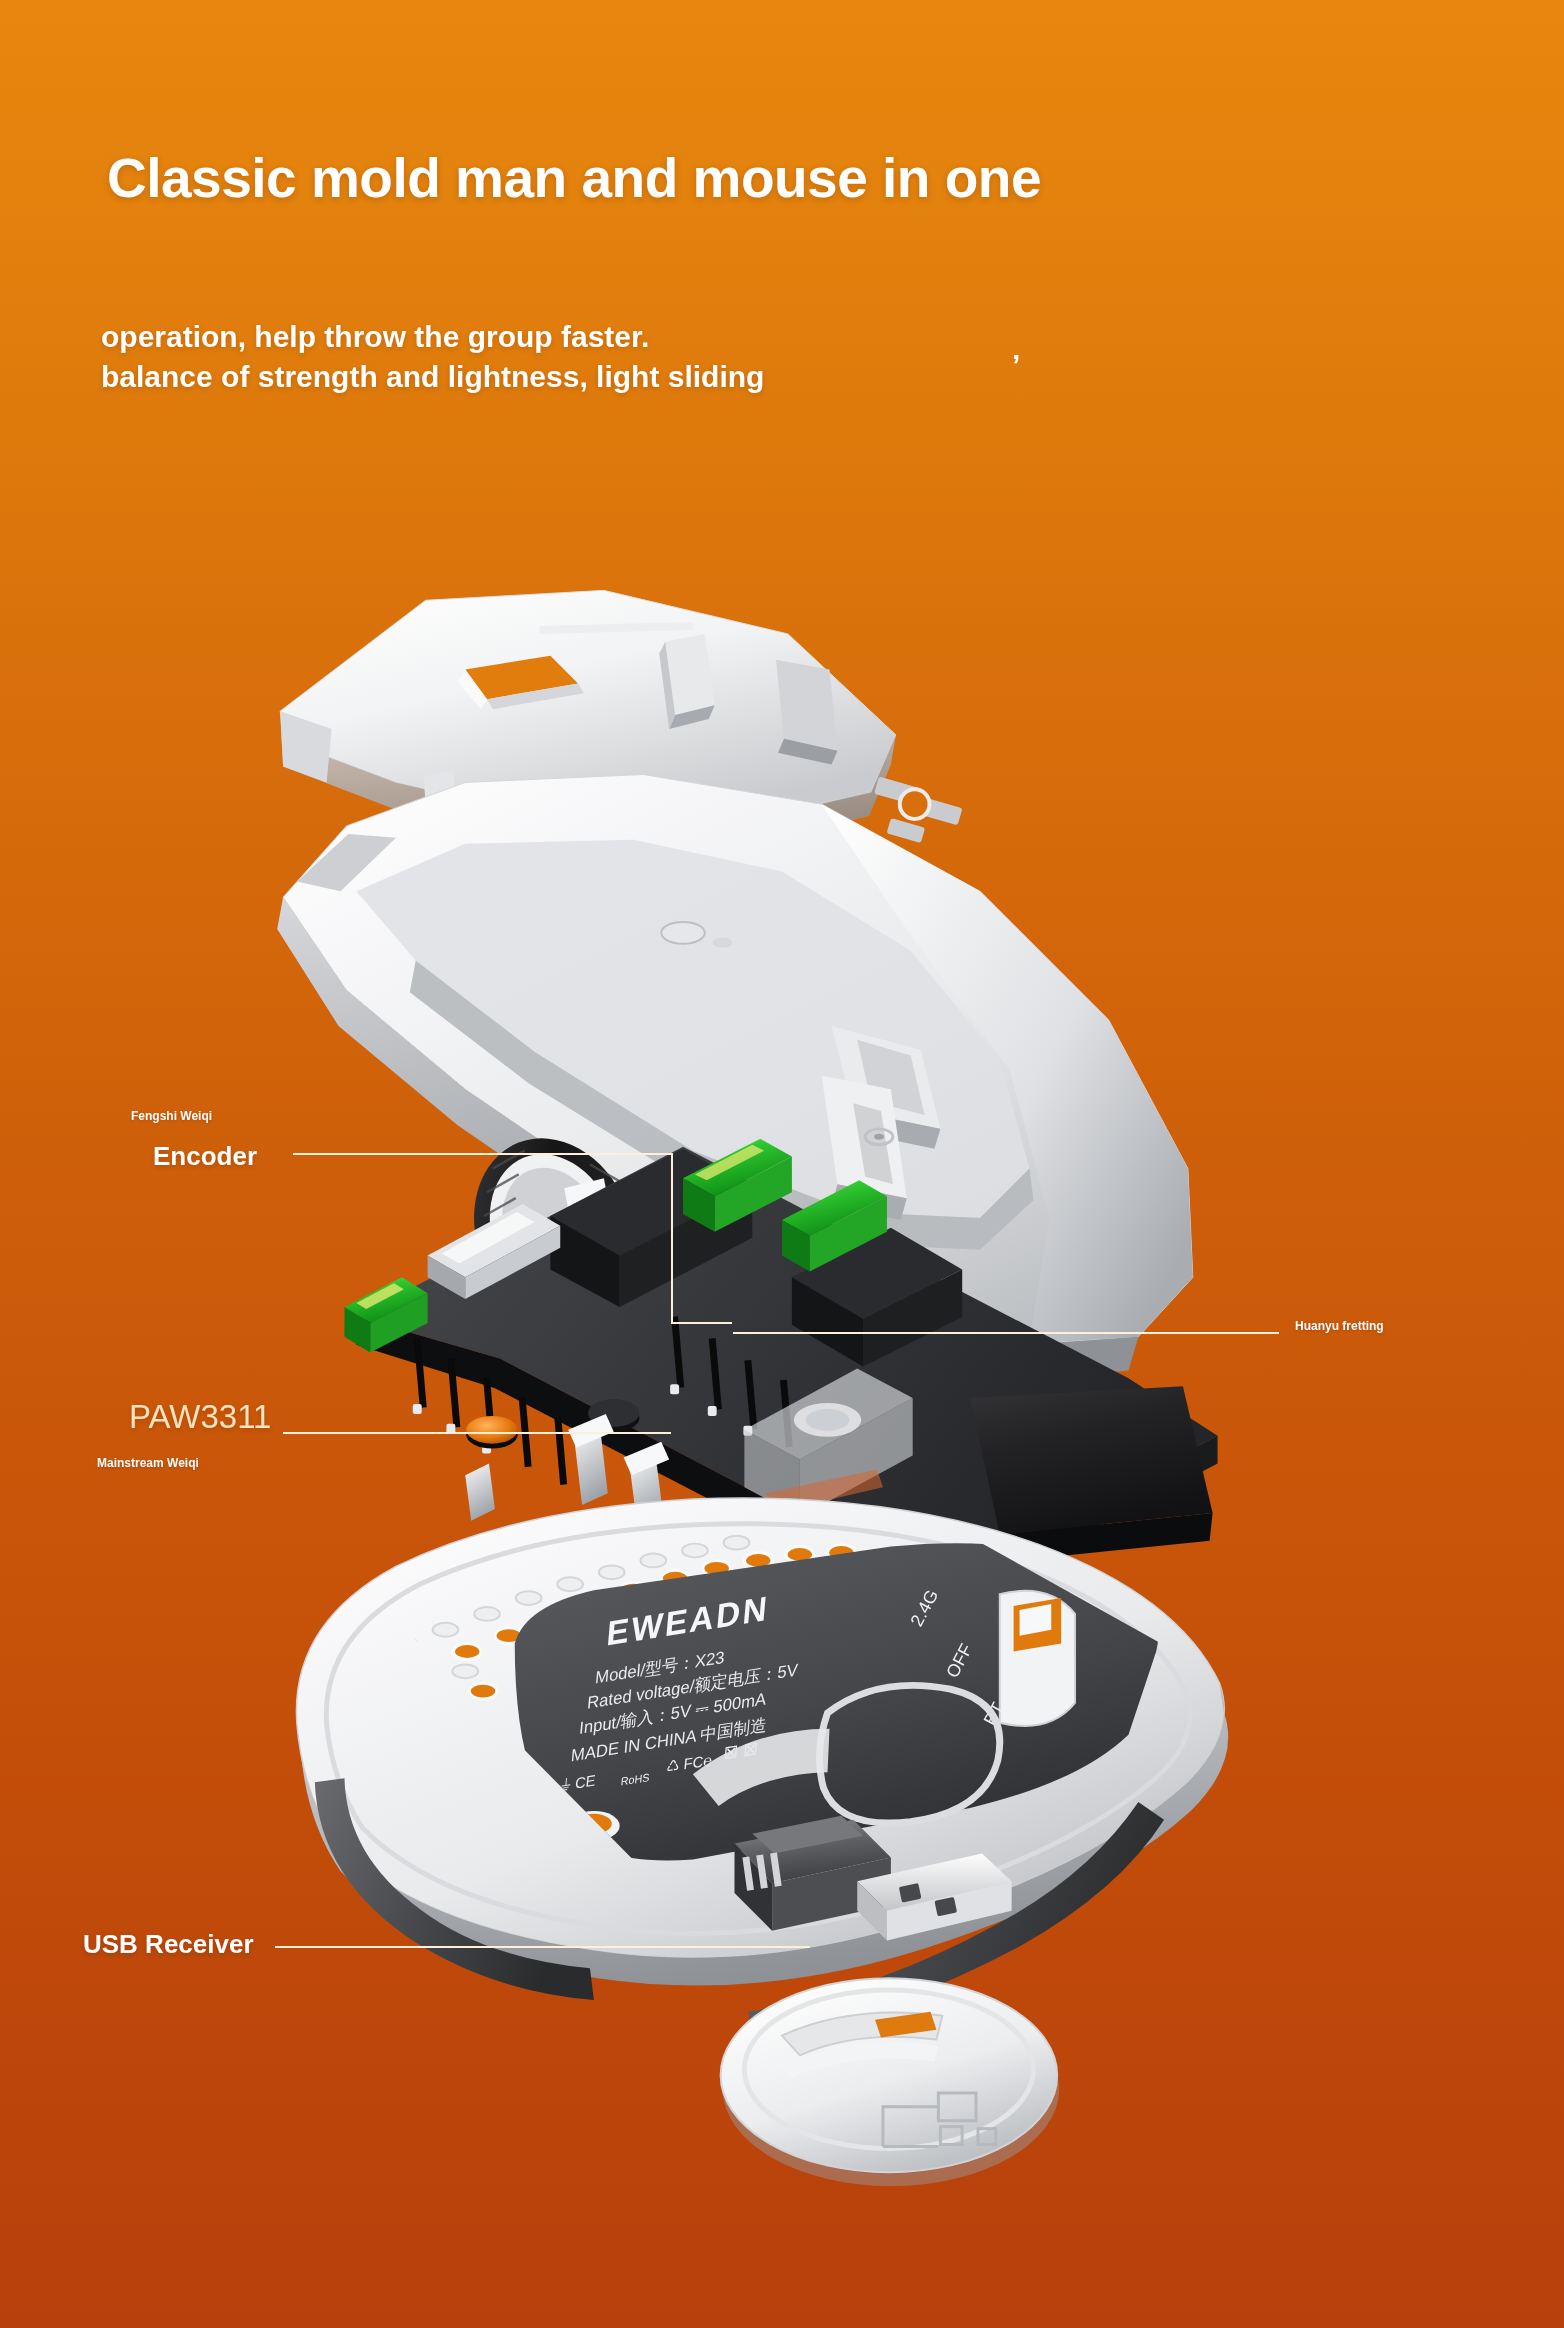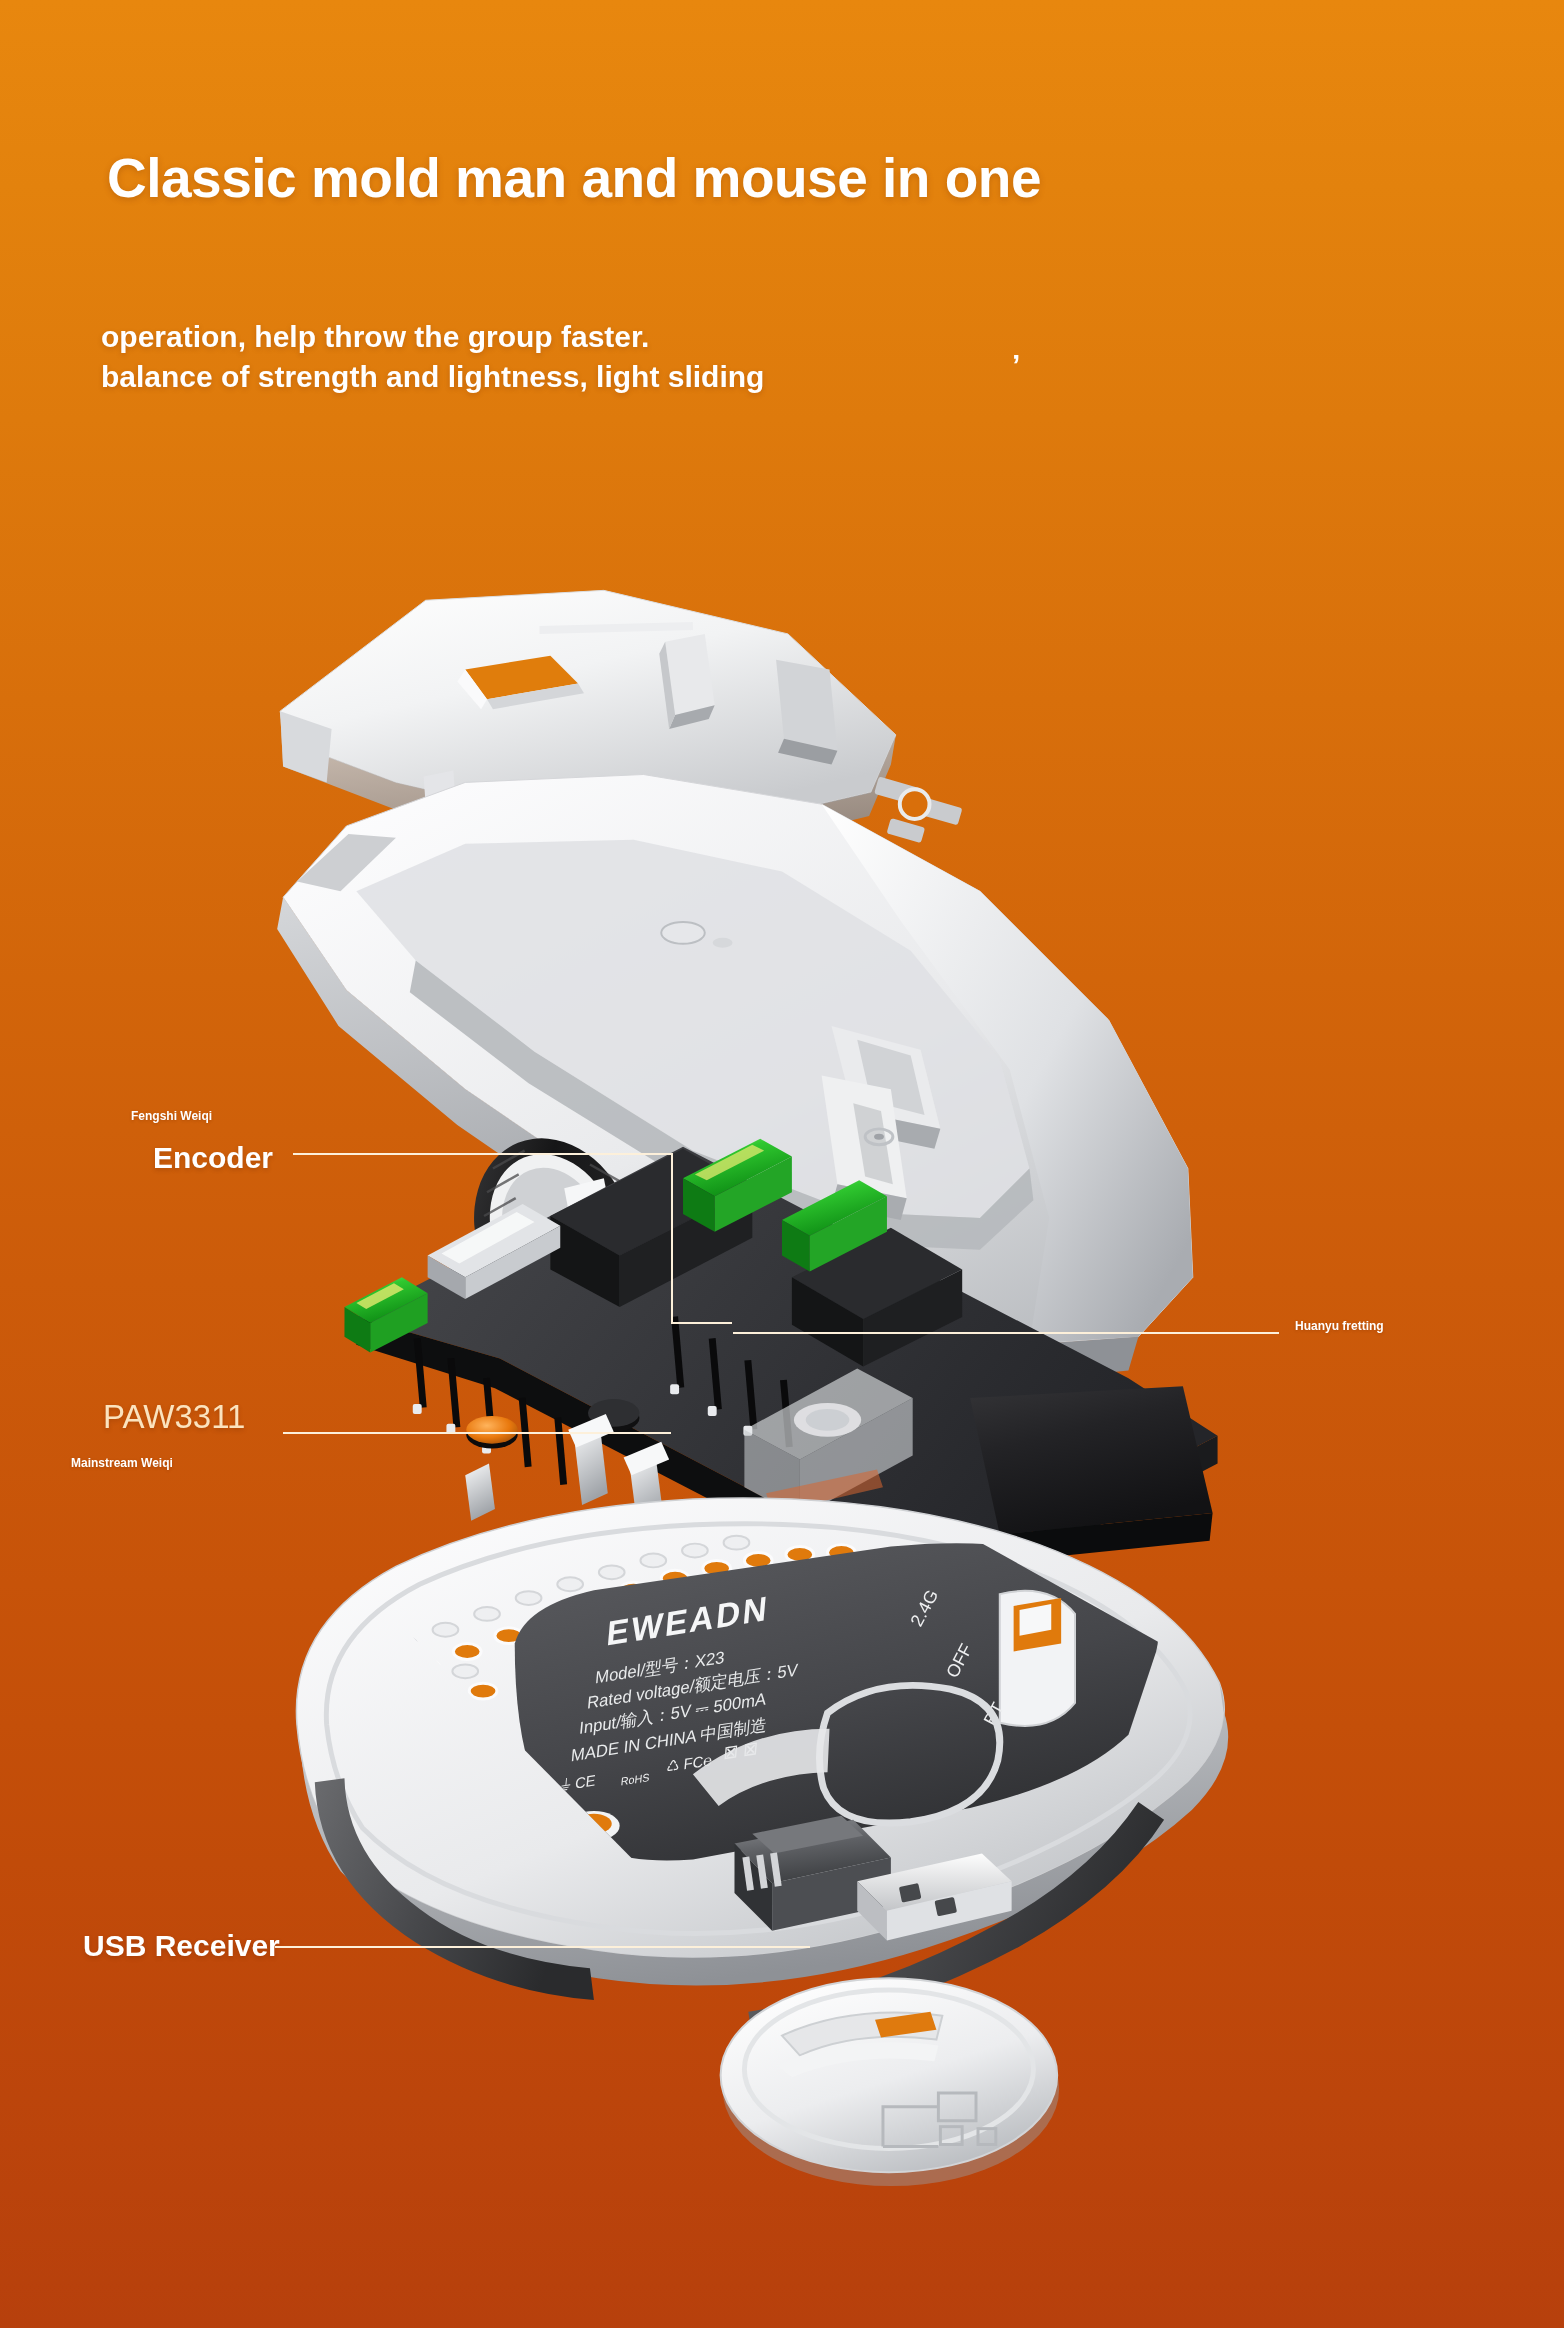--- a/index.html
+++ b/index.html
@@ -55,21 +55,21 @@
     left: 1012px;
     top: 348px;
     font-size: 30px;
     font-weight: bold;
     color: #FFFFFF;
   }
 
   
   .callout { position: absolute; }
   .callout .big {
-    font-size: 30px;
+    font-size: 26px;
     font-weight: bold;
     color: #FFFFFF;
     white-space: nowrap;
     text-shadow: 0 2px 4px rgba(110,40,0,0.3);
   }
   .callout .big.cream {
     color: #FBE3BE;
     font-weight: normal;
     font-size: 33px;
   }
@@ -521,21 +521,21 @@
   <div class="leader" style="left:293px; top:1153px; width:378px;"></div>
   <div class="leader-v" style="left:671px; top:1153px; height:170px;"></div>
   <div class="leader" style="left:671px; top:1322px; width:61px;"></div>
 
   <div class="callout" style="left:1295px; top:1319px;">
     <div class="small">Huanyu fretting</div>
   </div>
   <div class="leader" style="left:1218px; top:1332px; width:61px;"></div>
   <div class="leader" style="left:733px; top:1332px; width:487px;"></div>
 
-  <div class="callout" style="left:103px; top:1398px;">
+  <div class="callout" style="left:129px; top:1398px;">
     <div class="big cream">PAW3311</div>
     <div class="small" style="margin-top:20px; margin-left:-32px;">Mainstream Weiqi</div>
   </div>
   <div class="leader" style="left:283px; top:1432px; width:388px;"></div>
 
   <div class="callout" style="left:83px; top:1929px;">
     <div class="big">USB Receiver</div>
   </div>
   <div class="leader" style="left:275px; top:1946px; width:535px;"></div>
 

